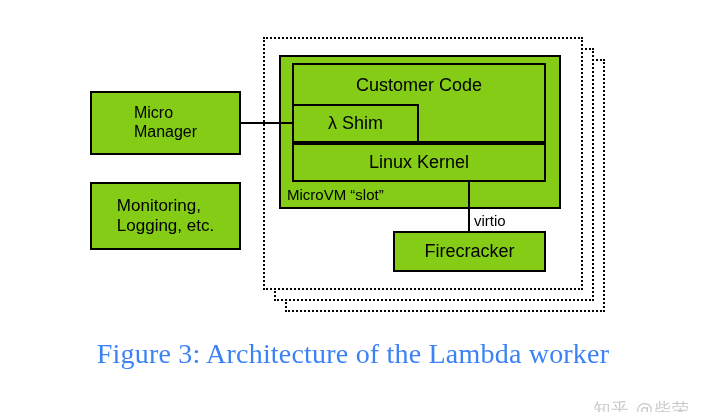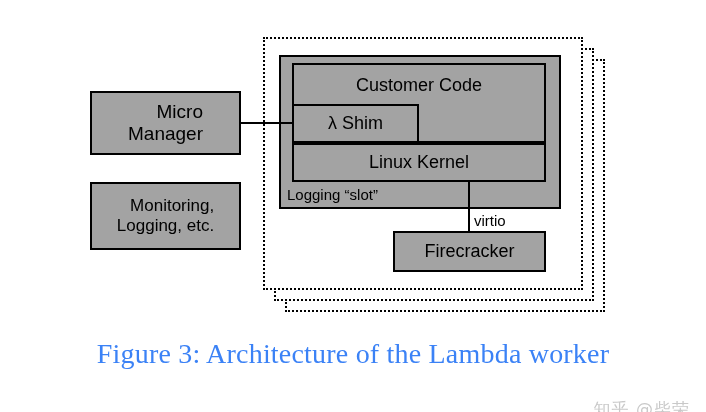--- a/index.html
+++ b/index.html
@@ -14,25 +14,25 @@
     background: #ffffff;
     overflow: hidden;
     font-family: "Liberation Sans", sans-serif;
   }
 
   
   .box {
     position: absolute;
     box-sizing: border-box;
     border: 2px solid #000000;
-    background: #a3a3a3;
+    background: #84cc16;
     display: flex;
     align-items: center;
     justify-content: center;
-    text-align: right;
+    text-align: left;
     color: #000000;
     line-height: 1.18;
     white-space: pre-line;
   }
 
   
   .dashed-slot {
     position: absolute;
     box-sizing: border-box;
     border: 2px dotted #000000;
@@ -54,21 +54,21 @@
   
   .label {
     position: absolute;
     color: #000000;
     white-space: nowrap;
   }
 
   
   #micro-manager-box {
     left: 90px; top: 91px; width: 151px; height: 64px;
-    font-size: 19px;
+    font-size: 16px;
   }
   #monitoring-box {
     left: 90px; top: 182px; width: 151px; height: 68px;
     font-size: 17px;
   }
 
   #slot-replica-3 { left: 285px; top: 59px; width: 320px; height: 253px; z-index: 1; }
   #slot-replica-2 { left: 274px; top: 48px; width: 320px; height: 253px; z-index: 2; }
   #slot-replica-1 { left: 263px; top: 37px; width: 320px; height: 253px; z-index: 3; }
 
@@ -162,21 +162,21 @@
   <div class="dashed-slot" id="slot-replica-1"></div>
 
   <div class="box" id="microvm-slot-box"></div>
 
   <div class="box" id="customer-code-box">Customer Code</div>
 
   <div class="box" id="linux-kernel-box">Linux Kernel</div>
 
   <div class="box" id="lambda-shim-box">λ Shim</div>
 
-  <div class="label" id="microvm-slot-label">Logging “slot”</div>
+  <div class="label" id="microvm-slot-label">MicroVM “slot”</div>
 
   <div class="box" id="firecracker-box">Firecracker</div>
 
   <div class="line-h" id="mm-connector-h"></div>
 
   <div class="line-v" id="virtio-connector-v"></div>
 
   <div class="label" id="virtio-label">virtio</div>
 
   <div id="figure-caption">Figure 3: Architecture of the Lambda worker</div>

